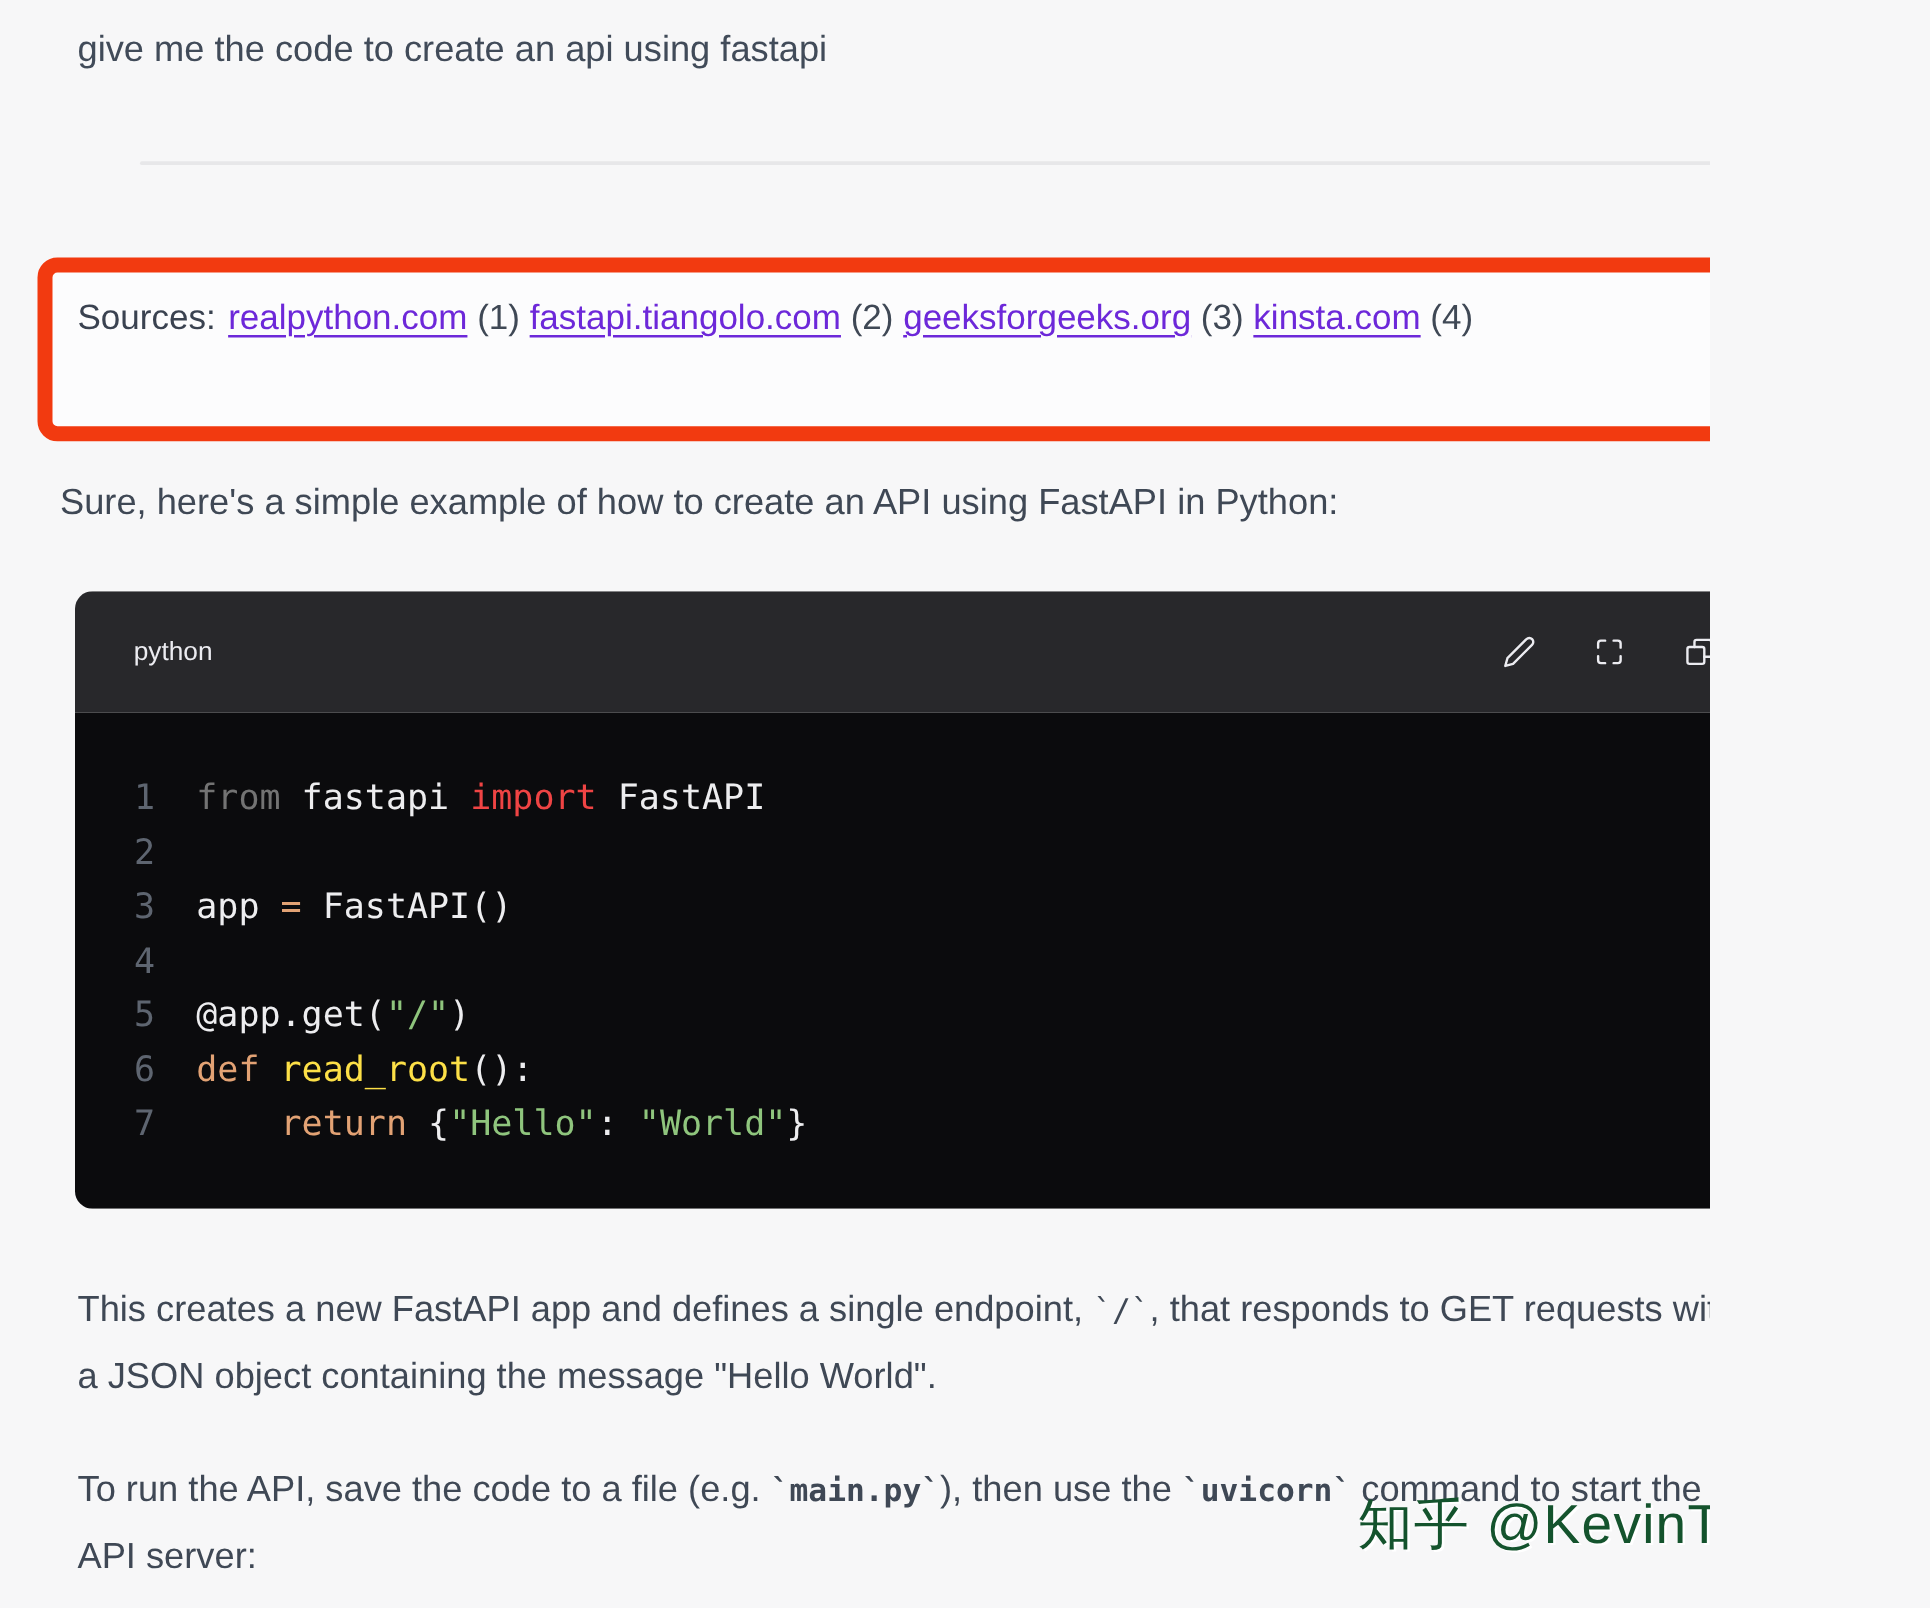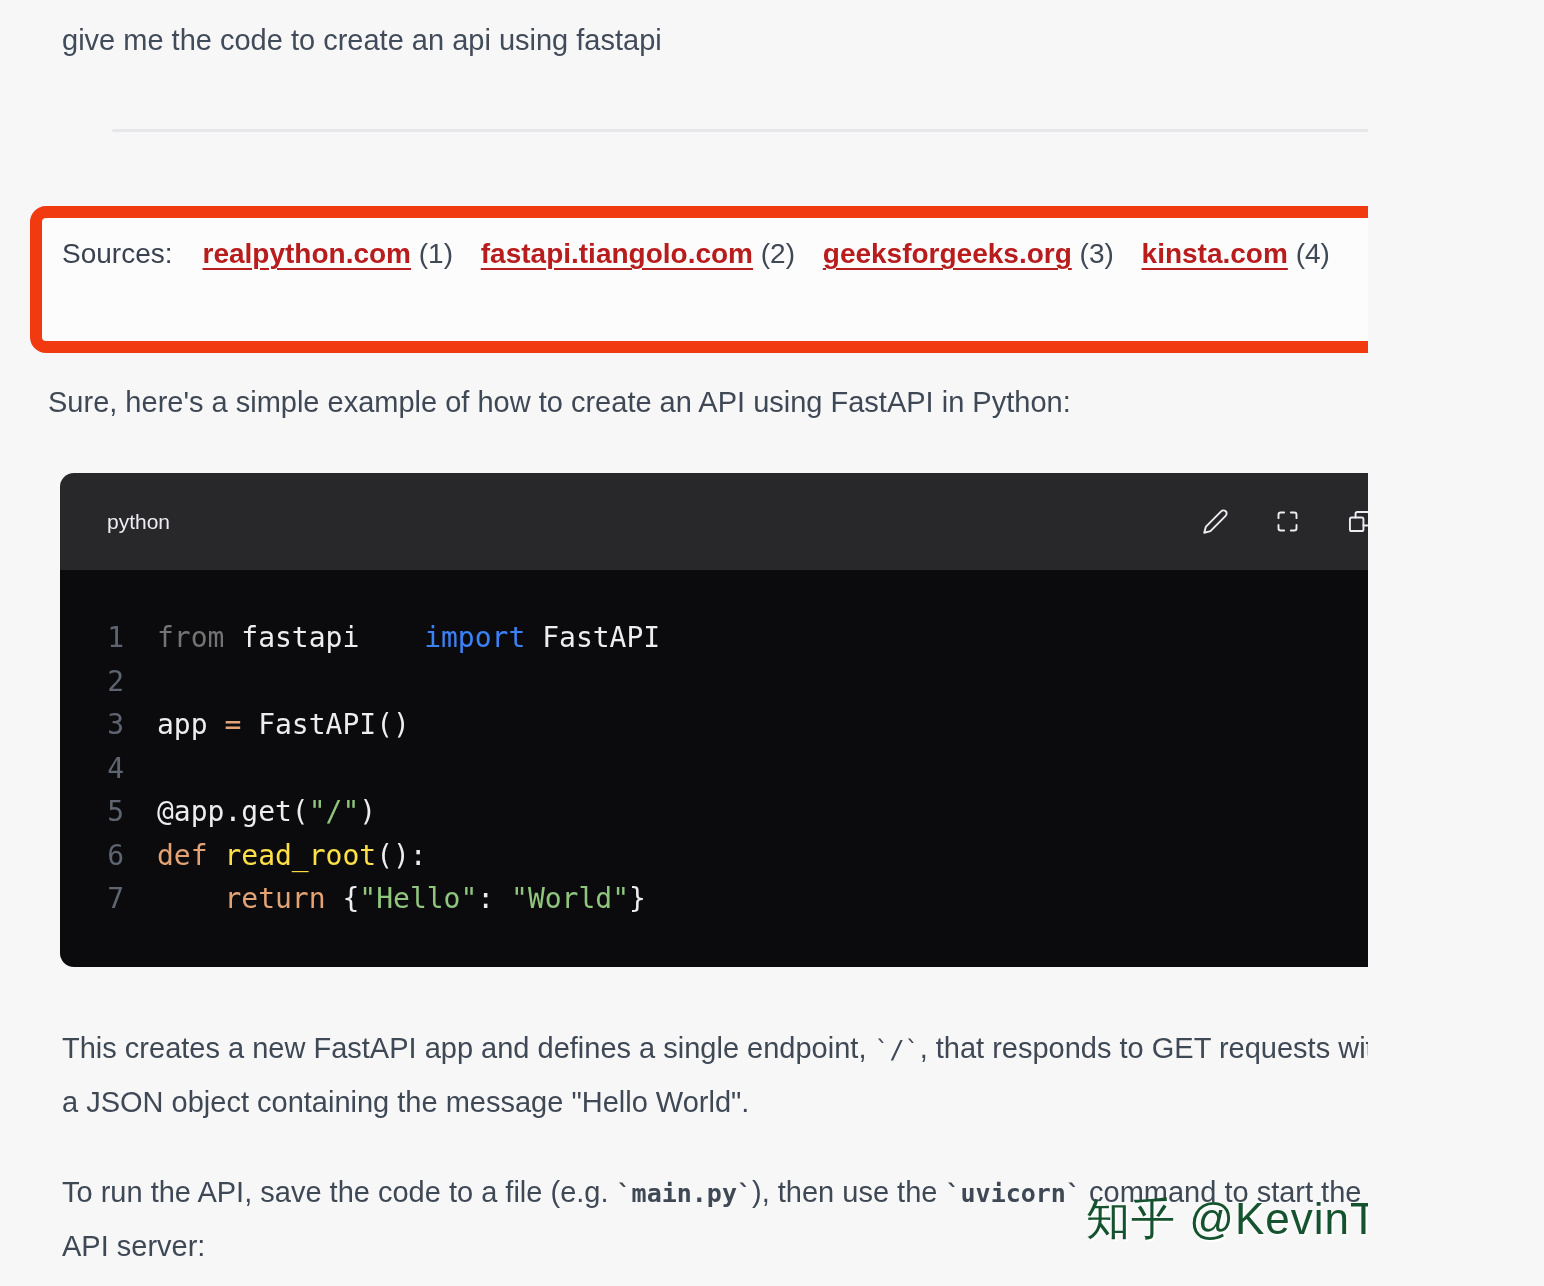--- a/index.html
+++ b/index.html
@@ -7,22 +7,22 @@
           font-family:"Liberation Sans",sans-serif;color:#3f4855;}
 
   .prompt{position:absolute;left:62px;top:22px;font-size:29px;line-height:36px;color:#414b59;}
 
   .divider{position:absolute;left:112px;top:129px;width:1324px;height:3px;background:#e7e7e9;border-radius:2px;}
 
   .sources-box{position:absolute;left:30px;top:206px;width:1381px;height:147px;box-sizing:border-box;
                border:12px solid #f23a10;border-radius:16px;background:#fcfcfd;padding:10px 20px;}
   .sources-line{margin:0;font-size:28px;line-height:52px;color:#3a4250;}
   .sources-label{margin-right:10px;}
-  .src-link{color:#b91c1c;font-weight:700;text-decoration:underline;text-underline-offset:5px;
-            text-decoration-thickness:2px;cursor:pointer;margin-left:20px;}
+  .src-link{color:#6d28d9;font-weight:400;text-decoration:underline;text-underline-offset:5px;
+            text-decoration-thickness:2px;cursor:pointer;}
   .src-marker{color:#3f4855;font-weight:400;}
 
   .intro{position:absolute;left:48px;top:384px;font-size:29px;line-height:36px;}
 
   .code-block{position:absolute;left:60px;top:473px;width:1367px;height:494px;border-radius:14px;overflow:hidden;}
   .code-header{height:97px;display:flex;align-items:center;justify-content:space-between;
                padding:0 54px 0 47px;box-sizing:border-box;}
   .lang{font-size:21px;color:#ececf1;}
   .toolbar{display:flex;gap:45px;align-items:center;}
   .icon-btn{background:none;border:none;padding:0;width:27px;height:27px;cursor:pointer;}
@@ -77,21 +77,21 @@
         </button>
         <button class="icon-btn" title="">
           <svg viewBox="0 0 24 24">
             <rect x="3.5" y="8.5" width="12" height="12" rx="1.5"></rect>
             <path d="M8.5 8.5V5a1.5 1.5 0 0 1 1.5-1.5h9A1.5 1.5 0 0 1 20.5 5v9a1.5 1.5 0 0 1-1.5 1.5h-3.5"></path>
           </svg>
         </button>
       </div>
     </div>
     <div class="code-body" id="code-body" style="background: rgb(11, 11, 13);">
-        <div class="code-line"><span class="line-num" style="color: rgb(94, 101, 112);">1</span><span class="line-code"><span style="color: #737373;">from</span><span style="color: rgb(237, 237, 239);"> fastapi </span><span style="color: #3b82f6; margin-left: 48px;">import</span><span style="color: rgb(237, 237, 239);"> FastAPI</span></span></div>
+        <div class="code-line"><span class="line-num" style="color: rgb(94, 101, 112);">1</span><span class="line-code"><span style="color: #737373;">from</span><span style="color: rgb(237, 237, 239);"> fastapi </span><span style="color: #ef4444;">import</span><span style="color: rgb(237, 237, 239);"> FastAPI</span></span></div>
         <div class="code-line"><span class="line-num" style="color: rgb(94, 101, 112);">2</span><span class="line-code"></span></div>
         <div class="code-line"><span class="line-num" style="color: rgb(94, 101, 112);">3</span><span class="line-code"><span style="color: rgb(237, 237, 239);">app </span><span style="color: rgb(226, 162, 116);">=</span><span style="color: rgb(237, 237, 239); text-align: center;"> FastAPI()</span></span></div>
         <div class="code-line"><span class="line-num" style="color: rgb(94, 101, 112);">4</span><span class="line-code"></span></div>
         <div class="code-line"><span class="line-num" style="color: rgb(94, 101, 112);">5</span><span class="line-code"><span style="color: rgb(237, 237, 239);">@app.get(</span><span style="color: rgb(143, 197, 125);">"/"</span><span style="color: rgb(237, 237, 239);">)</span></span></div>
         <div class="code-line"><span class="line-num" style="color: rgb(94, 101, 112);">6</span><span class="line-code"><span style="color: rgb(226, 162, 116);">def</span><span style="color: rgb(237, 237, 239);"> </span><span style="color: #fde047;">read_root</span><span style="color: rgb(237, 237, 239);">():</span></span></div>
         <div class="code-line"><span class="line-num" style="color: rgb(94, 101, 112);">7</span><span class="line-code"><span style="color: rgb(237, 237, 239);">    </span><span style="color: rgb(226, 162, 116);">return</span><span style="color: rgb(237, 237, 239);"> {</span><span style="color: rgb(143, 197, 125);">"Hello"</span><span style="color: rgb(237, 237, 239);">: </span><span style="color: rgb(143, 197, 125);">"World"</span><span style="color: rgb(237, 237, 239);">}</span></span></div>
       </div>
   </div>
 
   <div class="para" id="para-0"><span>This creates a new FastAPI app and defines a single endpoint, </span><span class="inline-code">`/`</span><span>, that responds to GET requests with a JSON object containing the message "Hello World".</span></div>

